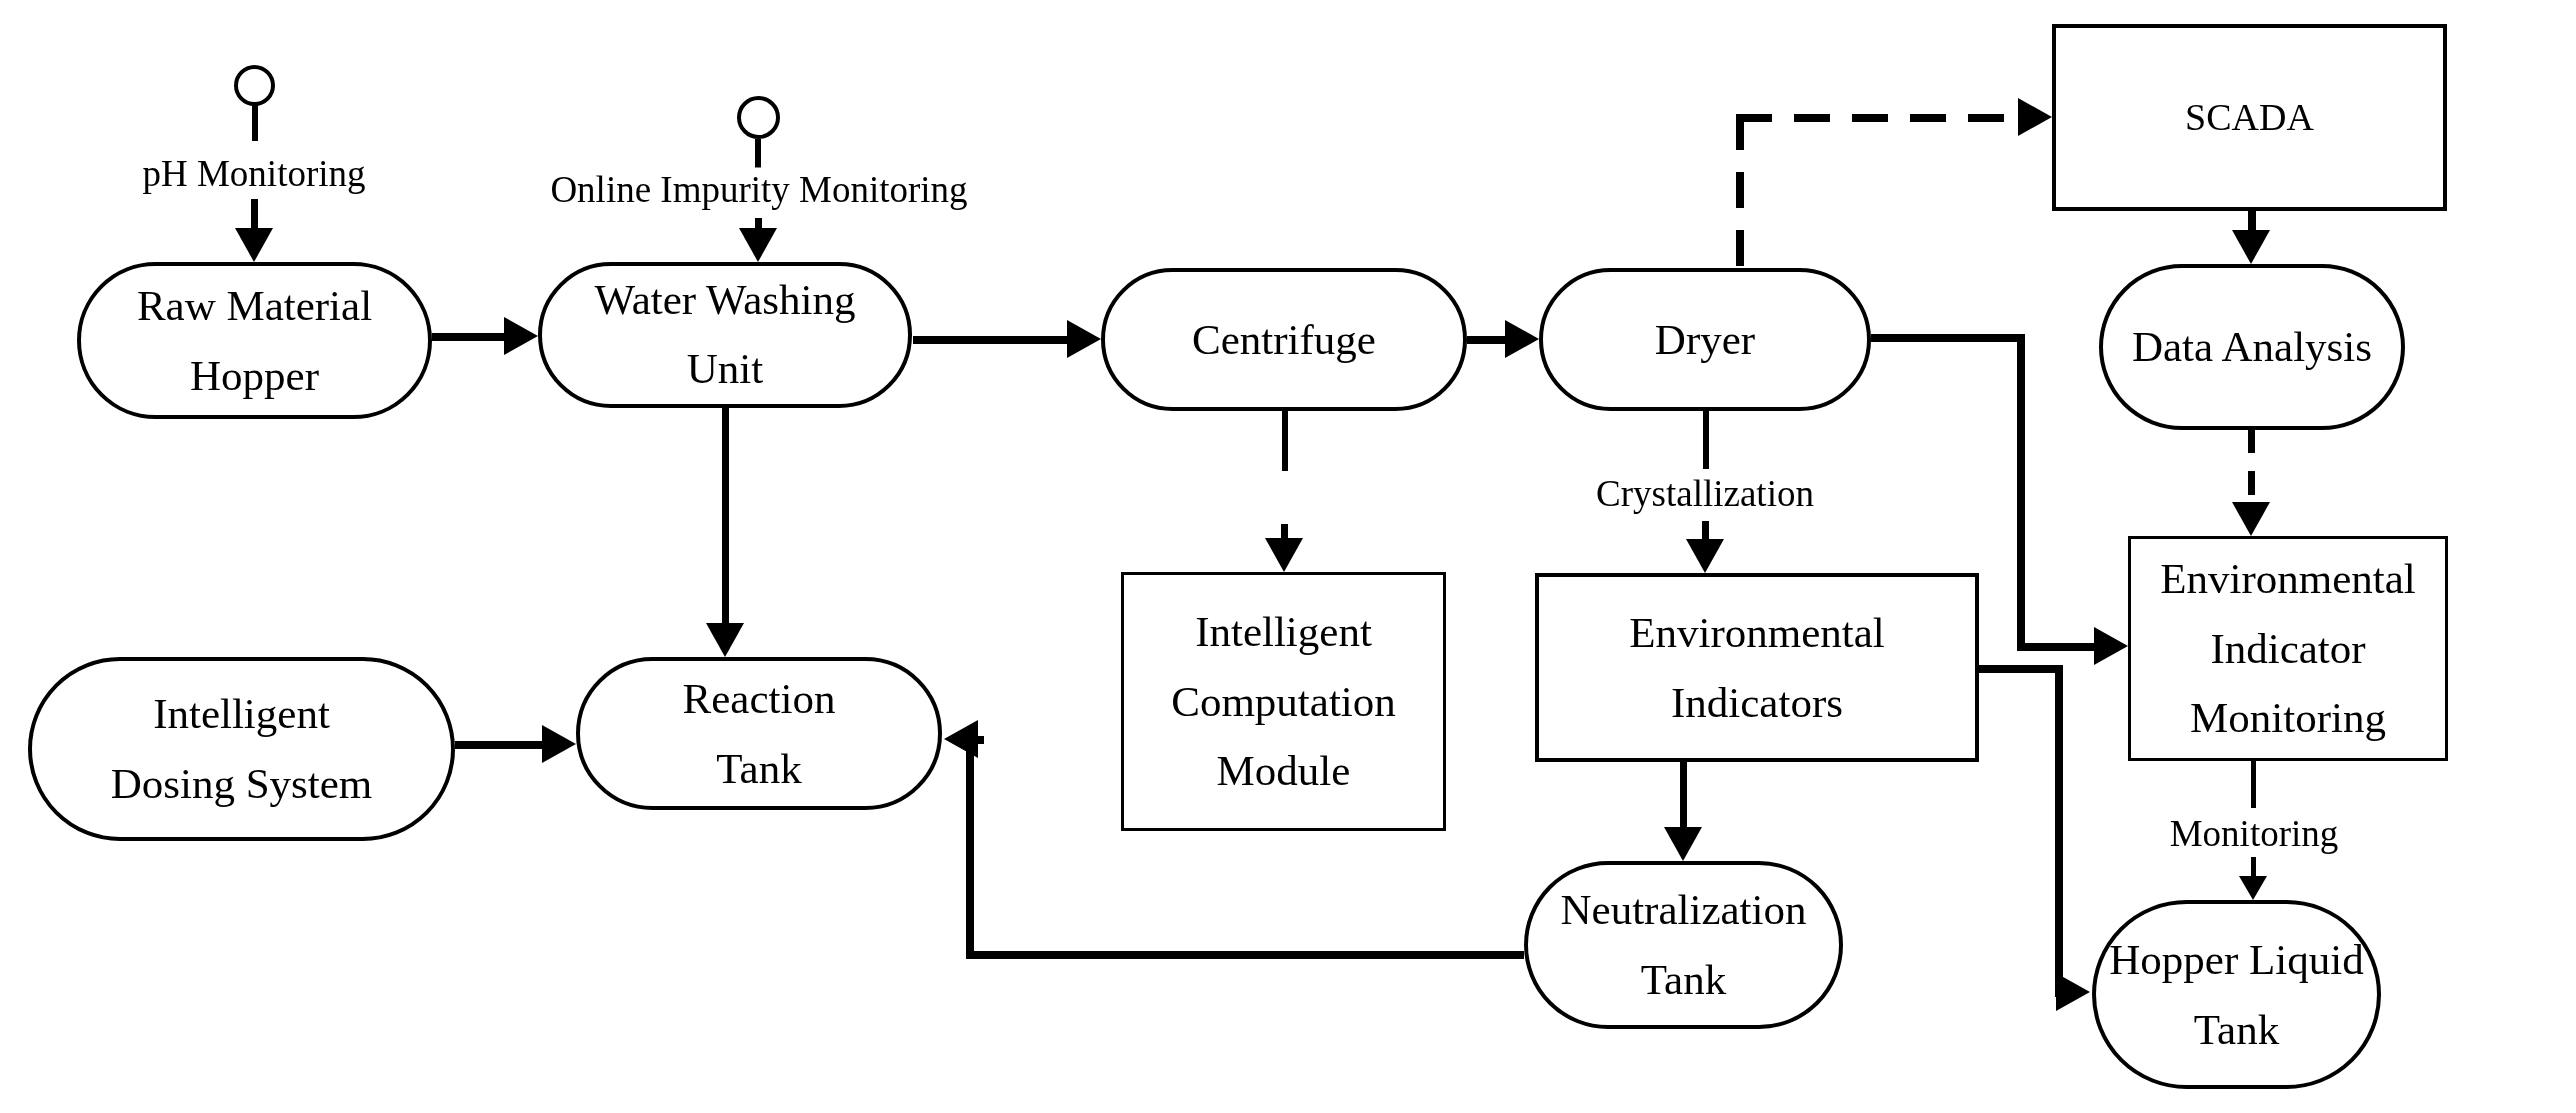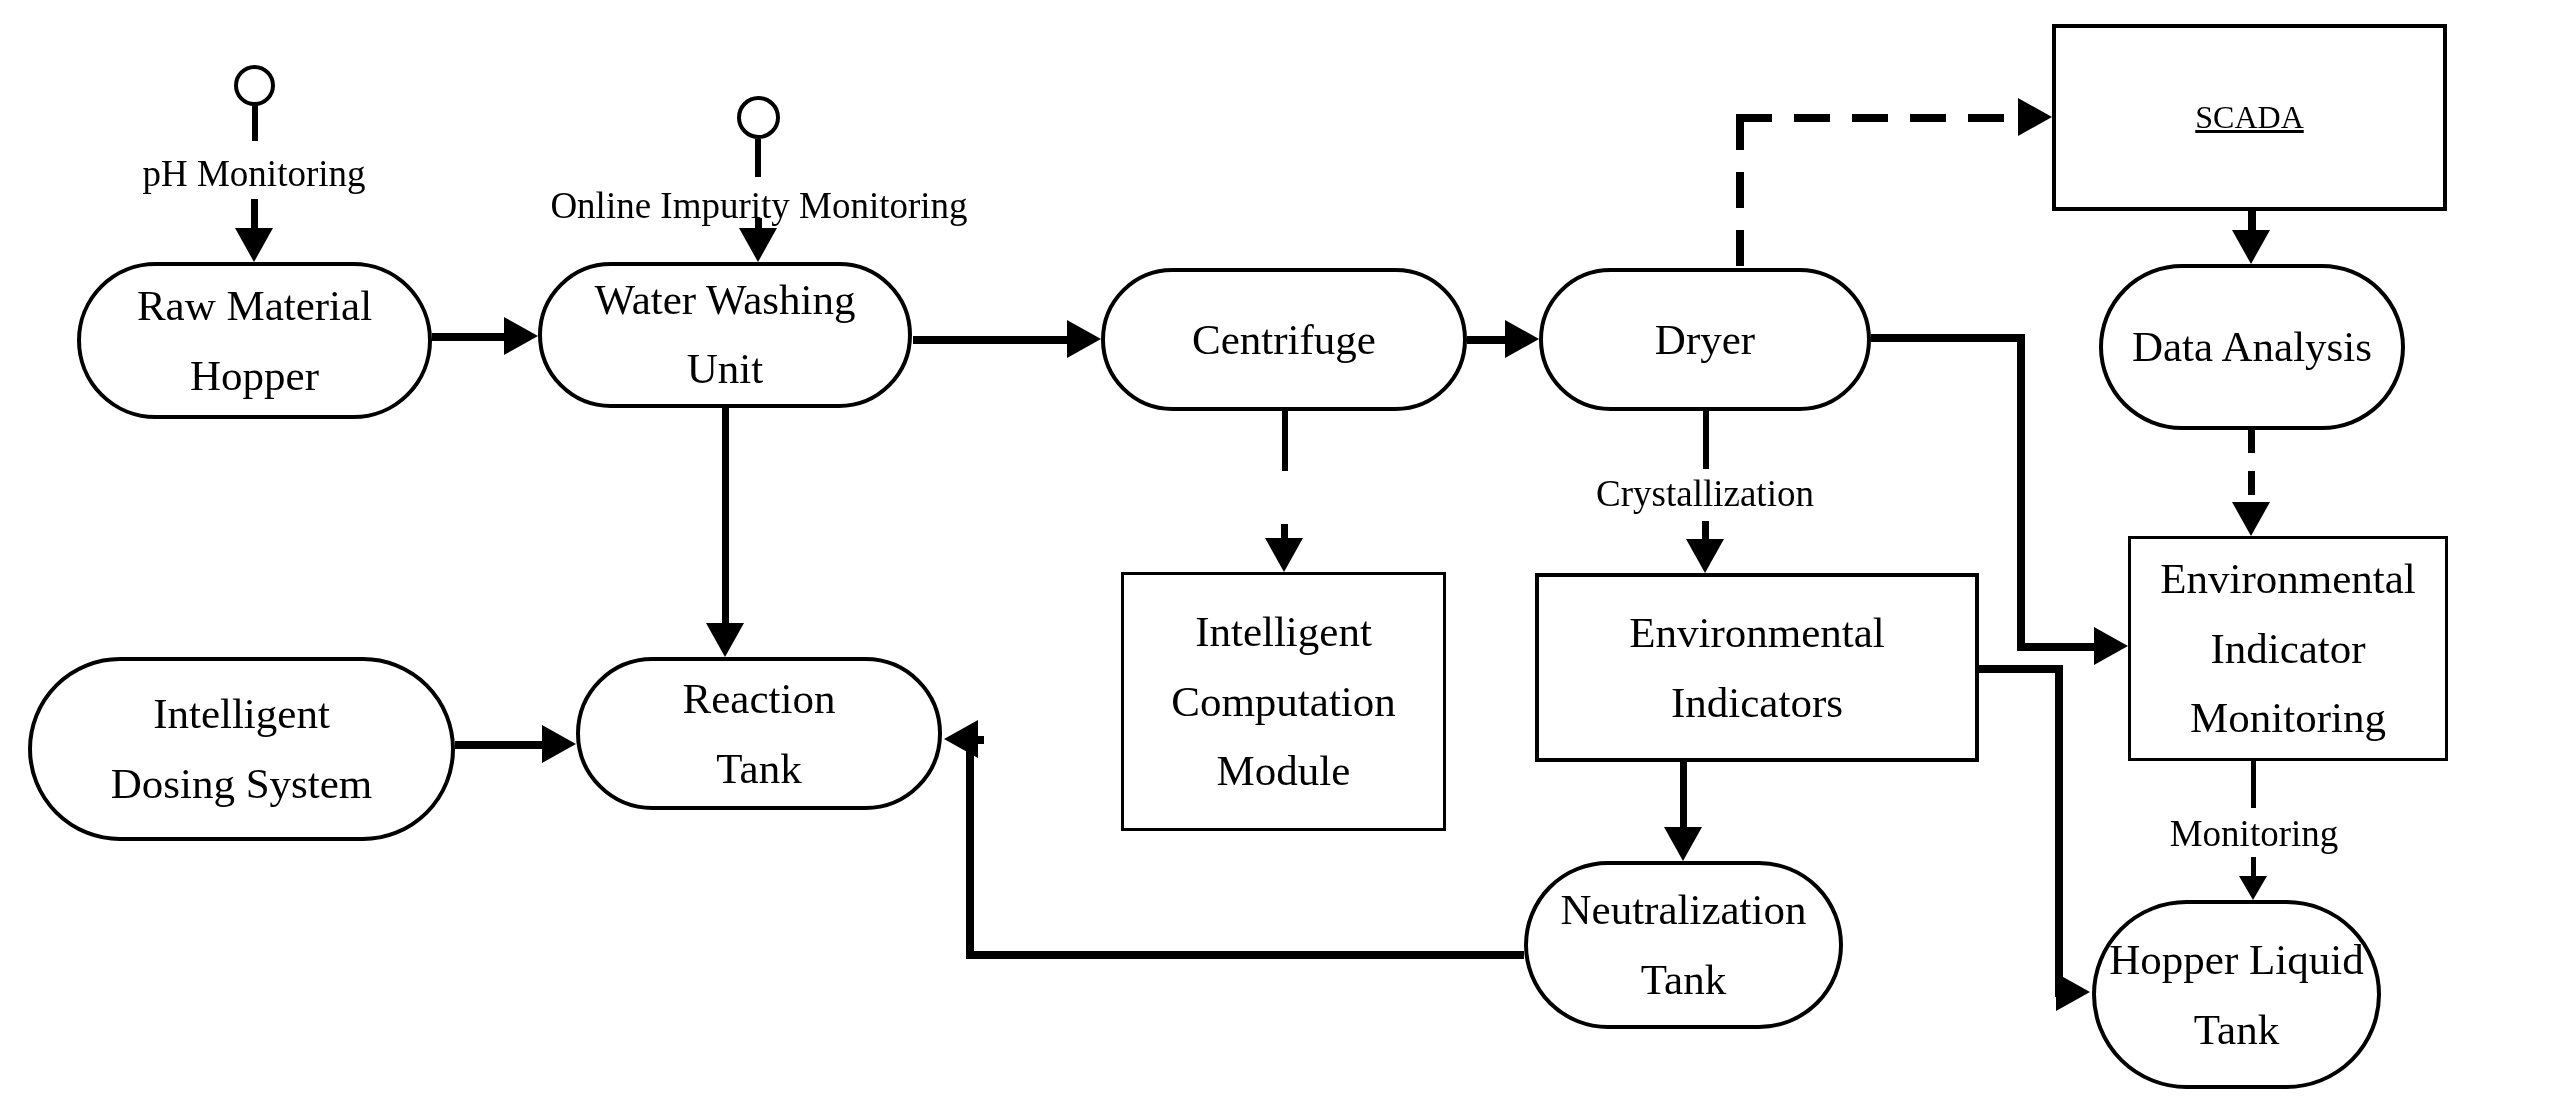--- a/index.html
+++ b/index.html
@@ -4,21 +4,21 @@
 <style>
   html,body{margin:0;padding:0;background:#fff;}
   #canvas{position:relative;width:2576px;height:1113px;background:#fff;overflow:hidden;
           font-family:"Liberation Serif",serif;color:#000;}
   .node{position:absolute;box-sizing:border-box;border:4.3px solid #000;background:#fff;
         display:flex;align-items:center;justify-content:center;text-align:center;
         font-size:43px;line-height:1.62;}
   .stadium{border-radius:850px;}
   .rect{border-radius:0;}
   .node span{white-space:pre-line;}
-  .scada-font{font-size:32px;text-decoration:underline;}
+  .scada-font{font-size:38px;}
   .sensor{position:absolute;box-sizing:border-box;border:4.3px solid #000;border-radius:50%;background:#fff;}
   .line{position:absolute;background:#000;}
   .dash-v{position:absolute;background:repeating-linear-gradient(to bottom,#000 0 36px,rgba(0,0,0,0) 36px 58px);}
   .dash-v-s{position:absolute;background:repeating-linear-gradient(to bottom,#000 0 24px,rgba(0,0,0,0) 24px 42px);}
   .dash-h{position:absolute;background:repeating-linear-gradient(to right,#000 0 36px,rgba(0,0,0,0) 36px 58px);}
   .ah{position:absolute;width:0;height:0;}
   .ah-r{border-top:19.6px solid transparent;border-bottom:19.6px solid transparent;border-left:34px solid #000;}
   .ah-l{border-top:19.6px solid transparent;border-bottom:19.6px solid transparent;border-right:34px solid #000;}
   .ah-d{border-left:19.6px solid transparent;border-right:19.6px solid transparent;border-top:34px solid #000;}
   .ah-d-s{border-left:14.5px solid transparent;border-right:14.5px solid transparent;border-top:24px solid #000;}
@@ -31,21 +31,21 @@
 <div id="canvas">
 
   <div class="sensor" style="left:234px;top:65px;width:41px;height:41px;"></div>
   <div class="line" style="left:252px;top:105px;width:6px;height:36px;"></div>
   <div class="elabel" style="left:254px;top:173px;">pH Monitoring</div>
   <div class="line" style="left:251px;top:199px;width:6.8px;height:31px;"></div>
   <div class="ah ah-d" style="left:235px;top:228px;"></div>
 
   <div class="sensor" style="left:737px;top:96px;width:43px;height:43px;"></div>
   <div class="line" style="left:755px;top:139px;width:6px;height:38px;"></div>
-  <div class="elabel" style="left:759px;top:205px;font-family:Liberation Serif, serif;">Online Impurity Monitoring</div>
+  <div class="elabel" style="left:759px;top:189px;font-family:Liberation Serif, serif;">Online Impurity Monitoring</div>
   <div class="line" style="left:755px;top:218px;width:6.8px;height:13.6px;"></div>
   <div class="ah ah-d" style="left:739px;top:228px;"></div>
 
   <div class="line" style="left:432px;top:333px;width:75px;height:7.7px;"></div>
   <div class="ah ah-r" style="left:504px;top:317px;"></div>
 
   <div class="line" style="left:913px;top:336px;width:156px;height:7.7px;"></div>
   <div class="ah ah-r" style="left:1067px;top:320px;"></div>
 
   <div class="line" style="left:1467px;top:336px;width:40px;height:7.7px;"></div>

